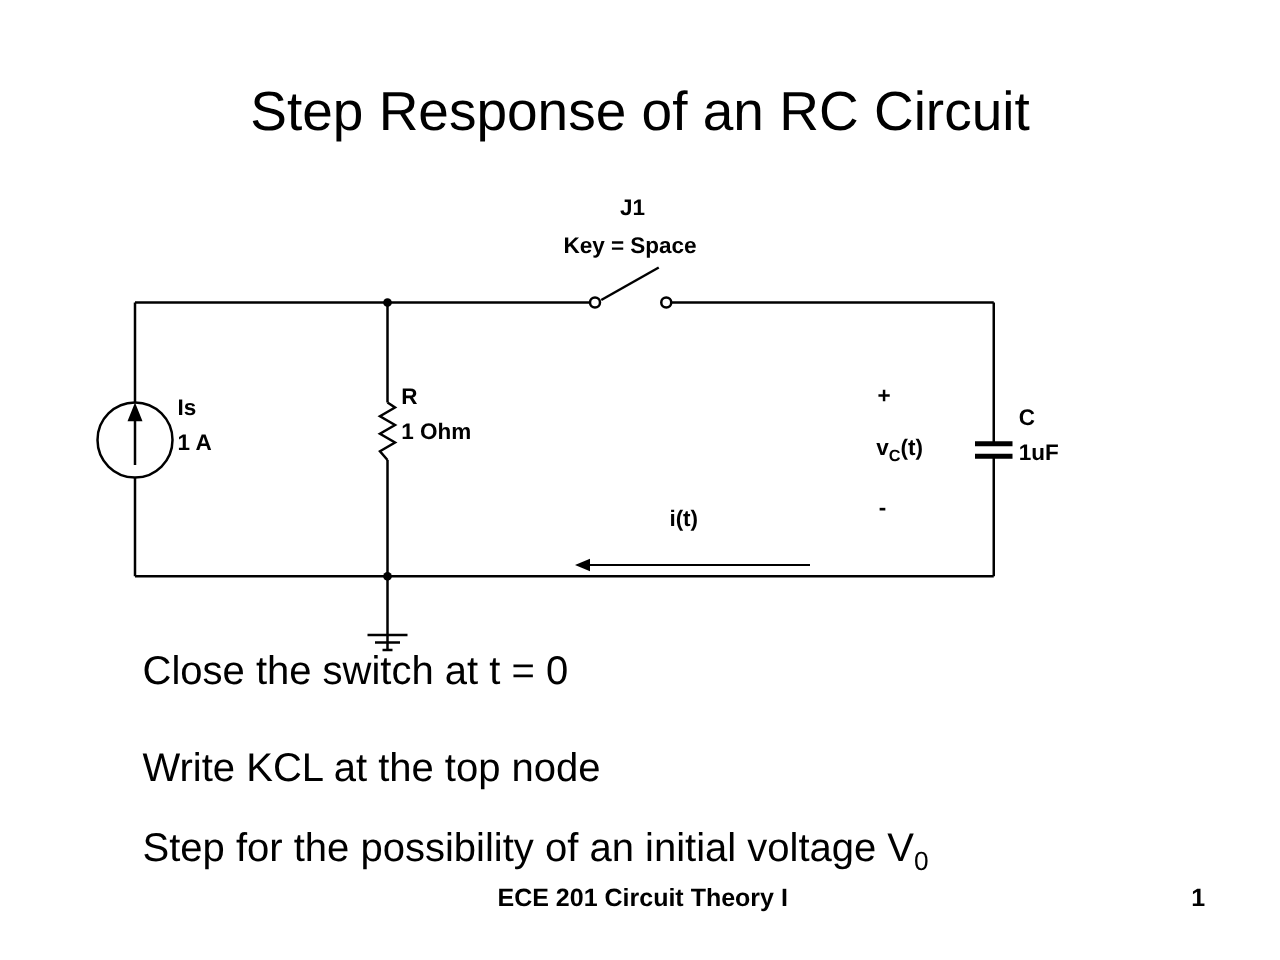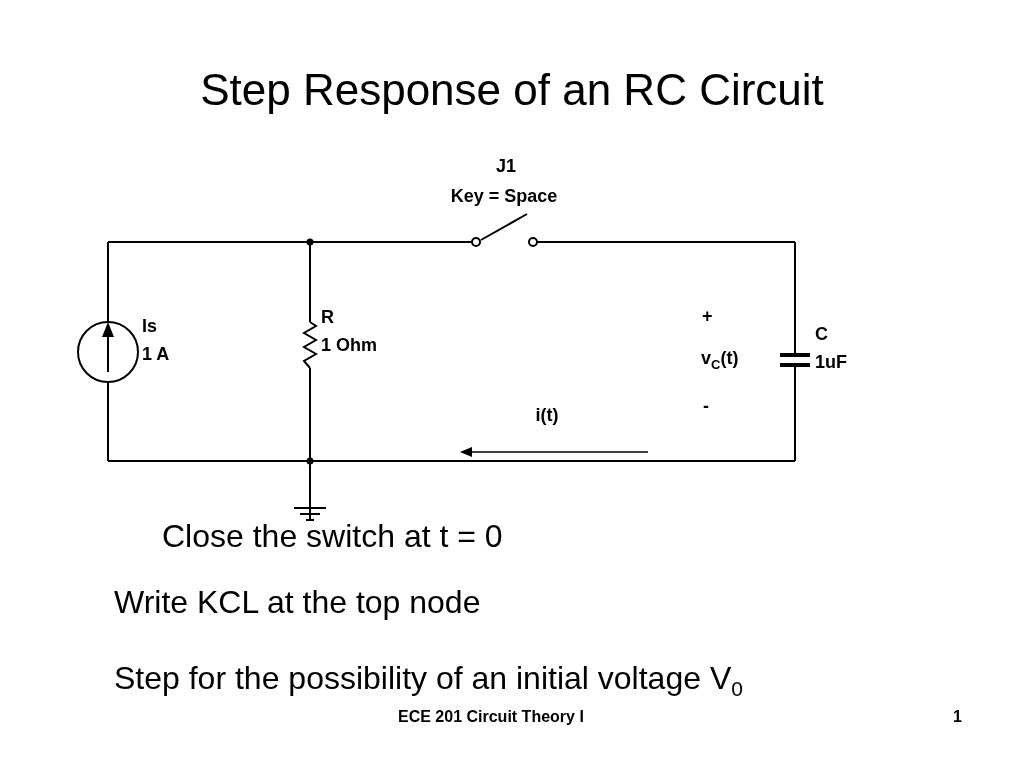--- a/index.html
+++ b/index.html
@@ -4,21 +4,21 @@
 <style>
   html, body { margin: 0; padding: 0; background: #ffffff; }
   body { width: 1024px; height: 768px; position: relative; overflow: hidden;
          font-family: "Liberation Sans", sans-serif; color: #000; }
   .title { position: absolute; left: 0; width: 1024px; top: 68px; text-align: center;
            font-size: 44px; font-weight: normal; line-height: 1; }
   svg.circuit { position: absolute; left: 0; top: 0; }
   .lbl { font-family: "Liberation Sans", sans-serif; font-weight: bold; font-size: 18px; fill: #000; }
   .bullet { position: absolute; left: 114px; font-size: 32px; line-height: 1; white-space: nowrap; }
   .bullet sub { font-size: 21px; vertical-align: -7px; line-height: 0; }
-  .footer { position: absolute; top: 709px; font-size: 16px; font-weight: bold; line-height: 1; }
+  .footer { position: absolute; top: 709px; font-size: 20px; font-weight: bold; line-height: 1; }
 </style>
 </head>
 <body>
 
 <div class="title">Step Response of an RC Circuit</div>
 
 <svg class="circuit" width="1024" height="768">
   <g stroke="#000" stroke-width="2" fill="none">
 
     <line x1="108" y1="242" x2="472" y2="242"></line>
@@ -81,18 +81,18 @@
   <text class="lbl" x="815" y="340">C</text>
   <text class="lbl" x="815" y="368">1uF</text>
 
   <text class="lbl" x="702" y="322">+</text>
   <text class="lbl" x="701" y="364"><tspan>v</tspan><tspan font-size="13" dy="5">C</tspan><tspan dy="-5">(t)</tspan></text>
   <text class="lbl" x="703" y="412">-</text>
 
   <text class="lbl" x="547" y="421" text-anchor="middle">i(t)</text>
 </svg>
 
-<div class="bullet" style="top:520px;margin-left:48px;"><span>Close the switch at t = 0</span></div>
-<div class="bullet" style="top:586px;text-align:center;"><span>Write KCL at the top node</span></div>
+<div class="bullet" style="top:520px;"><span>Close the switch at t = 0</span></div>
+<div class="bullet" style="top:598px;text-align:center;"><span>Write KCL at the top node</span></div>
 <div class="bullet" style="top:662px;"><span>Step for the possibility of an initial voltage V</span><sub>0</sub></div>
 
 <div class="footer" style="left:398px;">ECE 201 Circuit Theory I</div>
 <div class="footer" style="left:953px;">1</div>
 
 </body></html>

